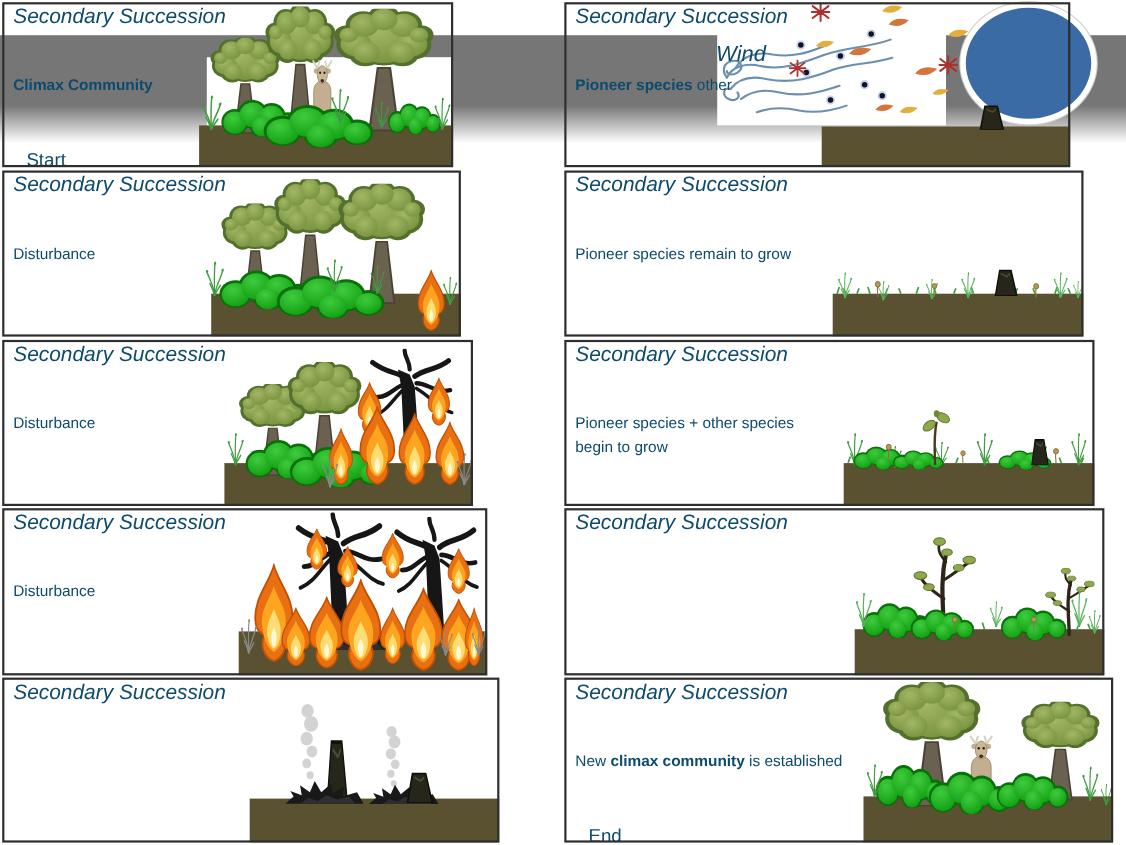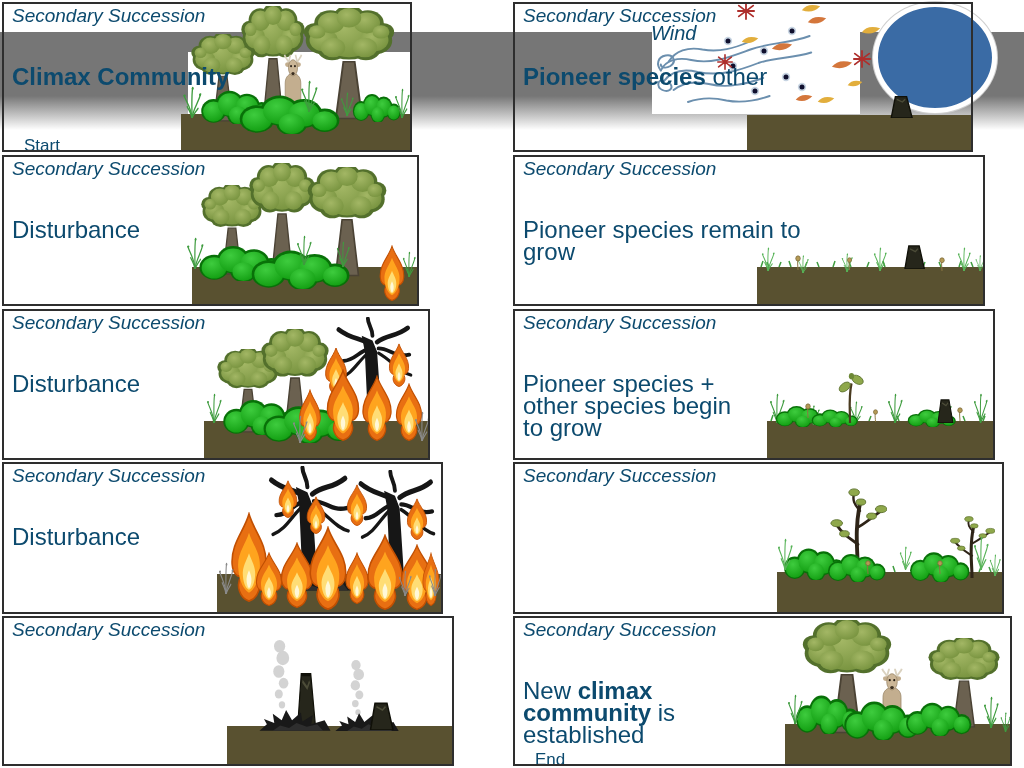--- a/index.html
+++ b/index.html
@@ -5,24 +5,24 @@
   html,body{margin:0;padding:0;background:#fff;}
   #canvas{position:relative;width:1024px;height:768px;background:#fff;overflow:hidden;
           font-family:"Liberation Sans",sans-serif;color:#0c4a6e;}
   .band{position:absolute;left:0;top:32px;width:1024px;height:98px;z-index:2;
         background:linear-gradient(to bottom,#767676 0px,#767676 64px,rgba(118,118,118,0) 98px);}
   .slide{position:absolute;background:#fff;}
   .slide::after{content:"";position:absolute;inset:0;border:2px solid #2e2e2e;z-index:6;pointer-events:none;}
   .art{position:absolute;left:0;top:0;z-index:4;}
   .title{position:absolute;left:10px;top:3px;margin:0;z-index:5;
          font-size:19px;font-style:italic;font-weight:400;white-space:nowrap;}
-  .body{position:absolute;left:10px;top:64px;margin:0;z-index:5;font-size:24px;line-height:22px;width:260px;}
+  .body{position:absolute;left:10px;top:64px;margin:0;z-index:5;font-size:14px;line-height:22px;width:260px;}
   .body b{font-weight:700;}
   .footer{position:absolute;left:10px;top:122px;margin:12px;z-index:5;font-size:17px;}
-  .wind-label{position:absolute;left:138px;top:20px;margin:0;z-index:5;font-size:20px;font-style:italic;}
+  .wind-label{position:absolute;left:138px;top:36px;margin:0;z-index:5;font-size:20px;font-style:italic;}
   .blue-circle{position:absolute;left:873px;top:2px;width:124px;height:111px;z-index:3;
                background:#3A6BA5;border:5px solid #fff;border-radius:50%;
                box-shadow:0 0 0 1px #cfcfcf;box-sizing:border-box;}
   .c-grass{color:#3F9C3F}.c-grass-light{color:#57B357}.c-grass-gray{color:#8A8A8A}
   .c-leaf-o{color:#D4763B}.c-leaf-y{color:#E2AE3C}
   .w235{width:235px}.w320{width:320px}.w215{width:215px}.w205{width:205px}.w250{width:250px}
   #icon-defs{position:absolute;width:0;height:0;overflow:hidden;}
 </style>
 </head>
 <body>

